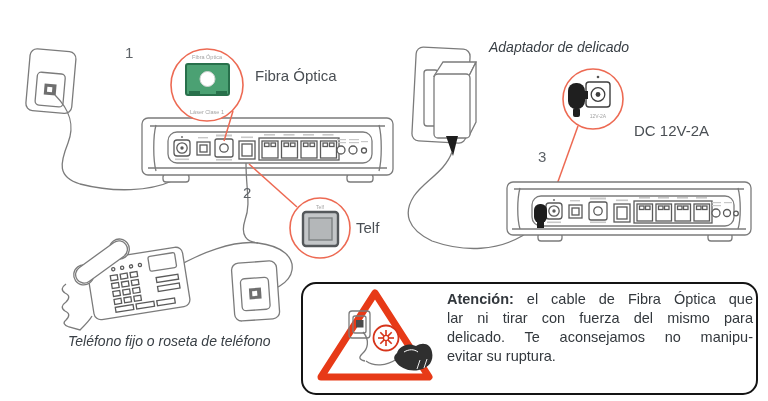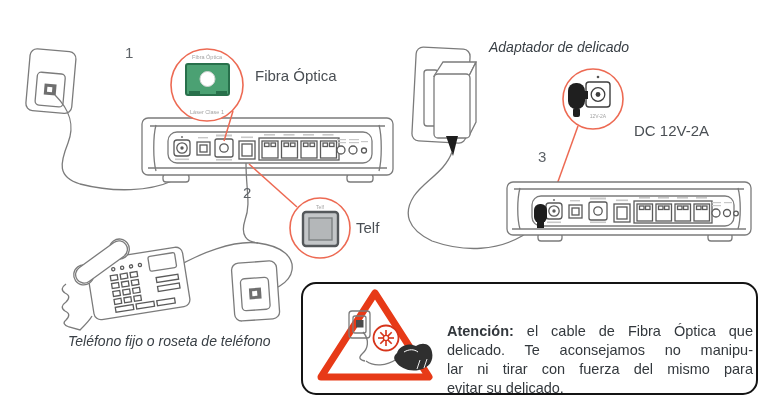--- a/index.html
+++ b/index.html
@@ -6,21 +6,21 @@
   #canvas{position:relative;width:768px;height:401px;background:#fff;overflow:hidden;
           font-family:"Liberation Sans",sans-serif;}
   #art{position:absolute;left:0;top:0;pointer-events:none;}
   .abs{position:absolute;}
   .num{font-size:15px;color:#5d6267;}
   .lbl{font-size:15px;color:#4a4f54;}
   .cap{font-size:14px;font-style:italic;color:#3a4046;}
   #warning-box{position:absolute;left:301px;top:282px;width:453px;height:109px;
                border:2.6px solid #141414;border-radius:15px;background:#fff;}
   #warning-text{position:absolute;left:447px;top:290px;width:306px;
-                font-size:14.5px;line-height:19px;color:#33383d;margin-top:32px;}
+                font-size:14.5px;line-height:19px;color:#33383d;}
   .wline{text-align:justify;text-align-last:justify;}
   .wline-last{text-align:left;}
   .wline b{font-weight:700;}
   svg .ln{fill:none;stroke:#7b7b7b;stroke-width:1.3;}
   svg .fw{fill:#fff;stroke:#7b7b7b;stroke-width:1.3;}
   svg .pt{fill:#fff;stroke:#5a5a5a;stroke-width:1.3;}
   svg .dash{fill:#c8c8c8;}
   svg .red{stroke:#ed6a53;fill:none;stroke-width:1.5;}
   svg .tiny{font-family:"Liberation Sans",sans-serif;fill:#a3a3a3;}
 </style>
@@ -328,18 +328,18 @@
 
   <div class="abs lbl" style="left:255px;top:67px;">Fibra Óptica</div>
   <div class="abs lbl" style="left:356px;top:219px;">Telf</div>
   <div class="abs lbl" style="left:634px;top:89px;margin-top:33px;">DC 12V-2A</div>
 
   <div class="abs cap" style="left:489px;top:39px;">Adaptador de delicado</div>
   <div class="abs cap" style="left:68px;top:333px;">Teléfono fijo o roseta de teléfono</div>
 
   <div id="warning-text">
     <div class="wline"><b>Atención:</b><span> el cable de Fibra Óptica que</span></div>
+    <div class="wline">lar ni tirar con fuerza del mismo para</div>
     <div class="wline">delicado. Te aconsejamos no manipu-</div>
-    <div class="wline">lar ni tirar con fuerza del mismo para</div>
-    <div class="wline-last">evitar su delicado.</div>
+    <div class="wline-last">evitar su ruptura.</div>
   </div>
 
 </div>
 
 </body></html>

